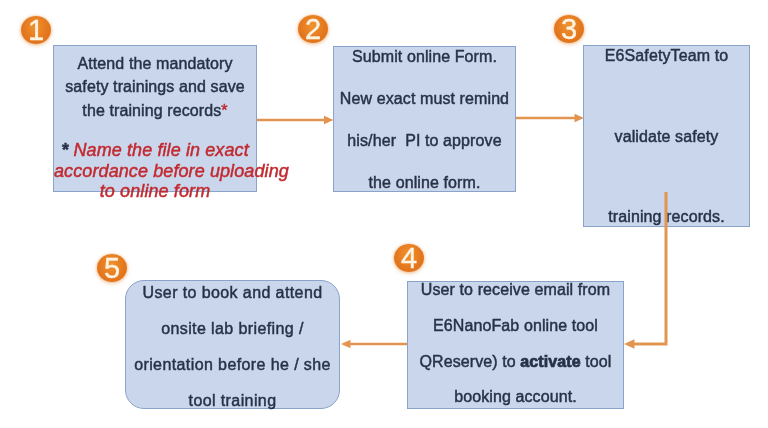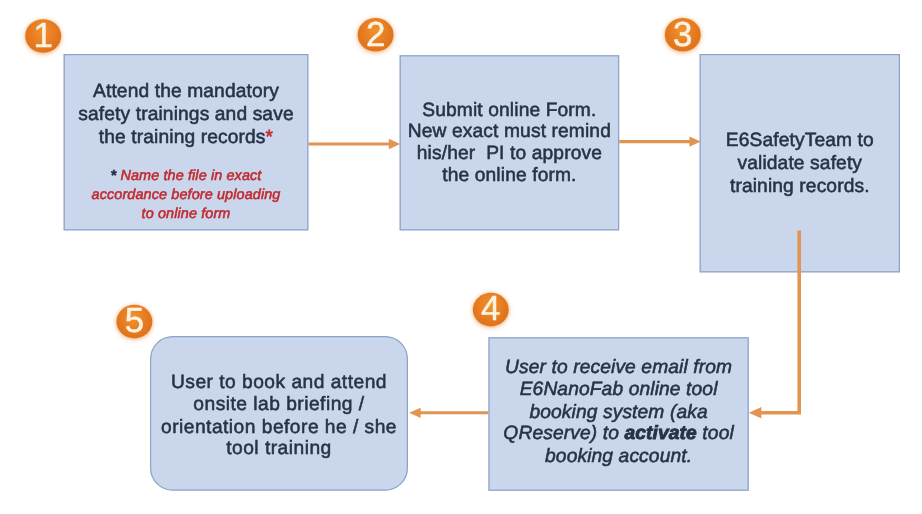--- a/index.html
+++ b/index.html
@@ -14,33 +14,33 @@
 
   .box {
     position: absolute;
     background: var(--box-fill);
     border: 1.4px solid var(--box-border);
     box-sizing: border-box;
   }
   .box-text {
     position: absolute; inset: 0;
     display: flex; flex-direction: column;
-    justify-content: center;
+    justify-content: space-between;
     text-align: center;
     color: var(--text-dark);
     font-size: 16px;
     line-height: 19px;
     font-weight: 400;
     -webkit-text-stroke: 0.45px currentColor;
     letter-spacing: 0.1px;
   }
   .line { white-space: pre; }
   .seg-red { color: var(--text-red); }
   .seg-bold { font-weight: 700; -webkit-text-stroke: 0.7px currentColor; }
-  .line-note { font-size: 12px; line-height: 16px;
+  .line-note { font-size: 18px; line-height: 16px;
                font-style: italic; color: var(--text-red); }
   .line-spacer { height: 14px; line-height: 14px; }
   .seg-darkstar { color: var(--text-dark); font-weight: 700; }
 
   .badge {
     position: absolute;
     width: 30px; height: 28px;
     border-radius: 50%;
     background: radial-gradient(ellipse at 48% 38%, #f0932e 0%, #e4781f 55%, #dd6d14 100%);
     box-shadow: 0 1px 4px rgba(228, 140, 60, 0.55), 0 0 2px rgba(228, 140, 60, 0.4);
@@ -80,25 +80,24 @@
   </div>
 
   <div class="box" id="box-3" style="left:583px; top:45px; width:167px; height:182px;">
     <div class="box-text">
         <div class="line"><span>E6SafetyTeam to</span></div>
         <div class="line"><span>validate safety</span></div>
         <div class="line"><span>training records.</span></div>
       </div>
   </div>
 
-  <div class="box" id="box-4" style="left:407px; top:281px; width:217px; height:128px;font-style:italic;">
+  <div class="box" id="box-4" style="left:407px; top:281px; width:217px; height:128px;">
     <div class="box-text" style="line-height:18.5px; transform: translateY(-1px);">
         <div class="line"><span>User to receive email from</span></div>
         <div class="line"><span>E6NanoFab online tool</span></div>
-        <div class="line"><span>booking system (aka</span></div>
         <div class="line"><span>QReserve) to </span><span class="seg-bold">activate</span><span> tool</span></div>
         <div class="line"><span>booking account.</span></div>
       </div>
   </div>
 
   <div class="box" id="box-5" style="left:125px; top:280px; width:215px; height:129px;border-radius:19px;">
     <div class="box-text" style="letter-spacing:0.4px; line-height:18.5px; transform: translateY(2.5px);">
         <div class="line"><span>User to book and attend</span></div>
         <div class="line"><span>onsite lab briefing /</span></div>
         <div class="line"><span>orientation before he / she</span></div>

